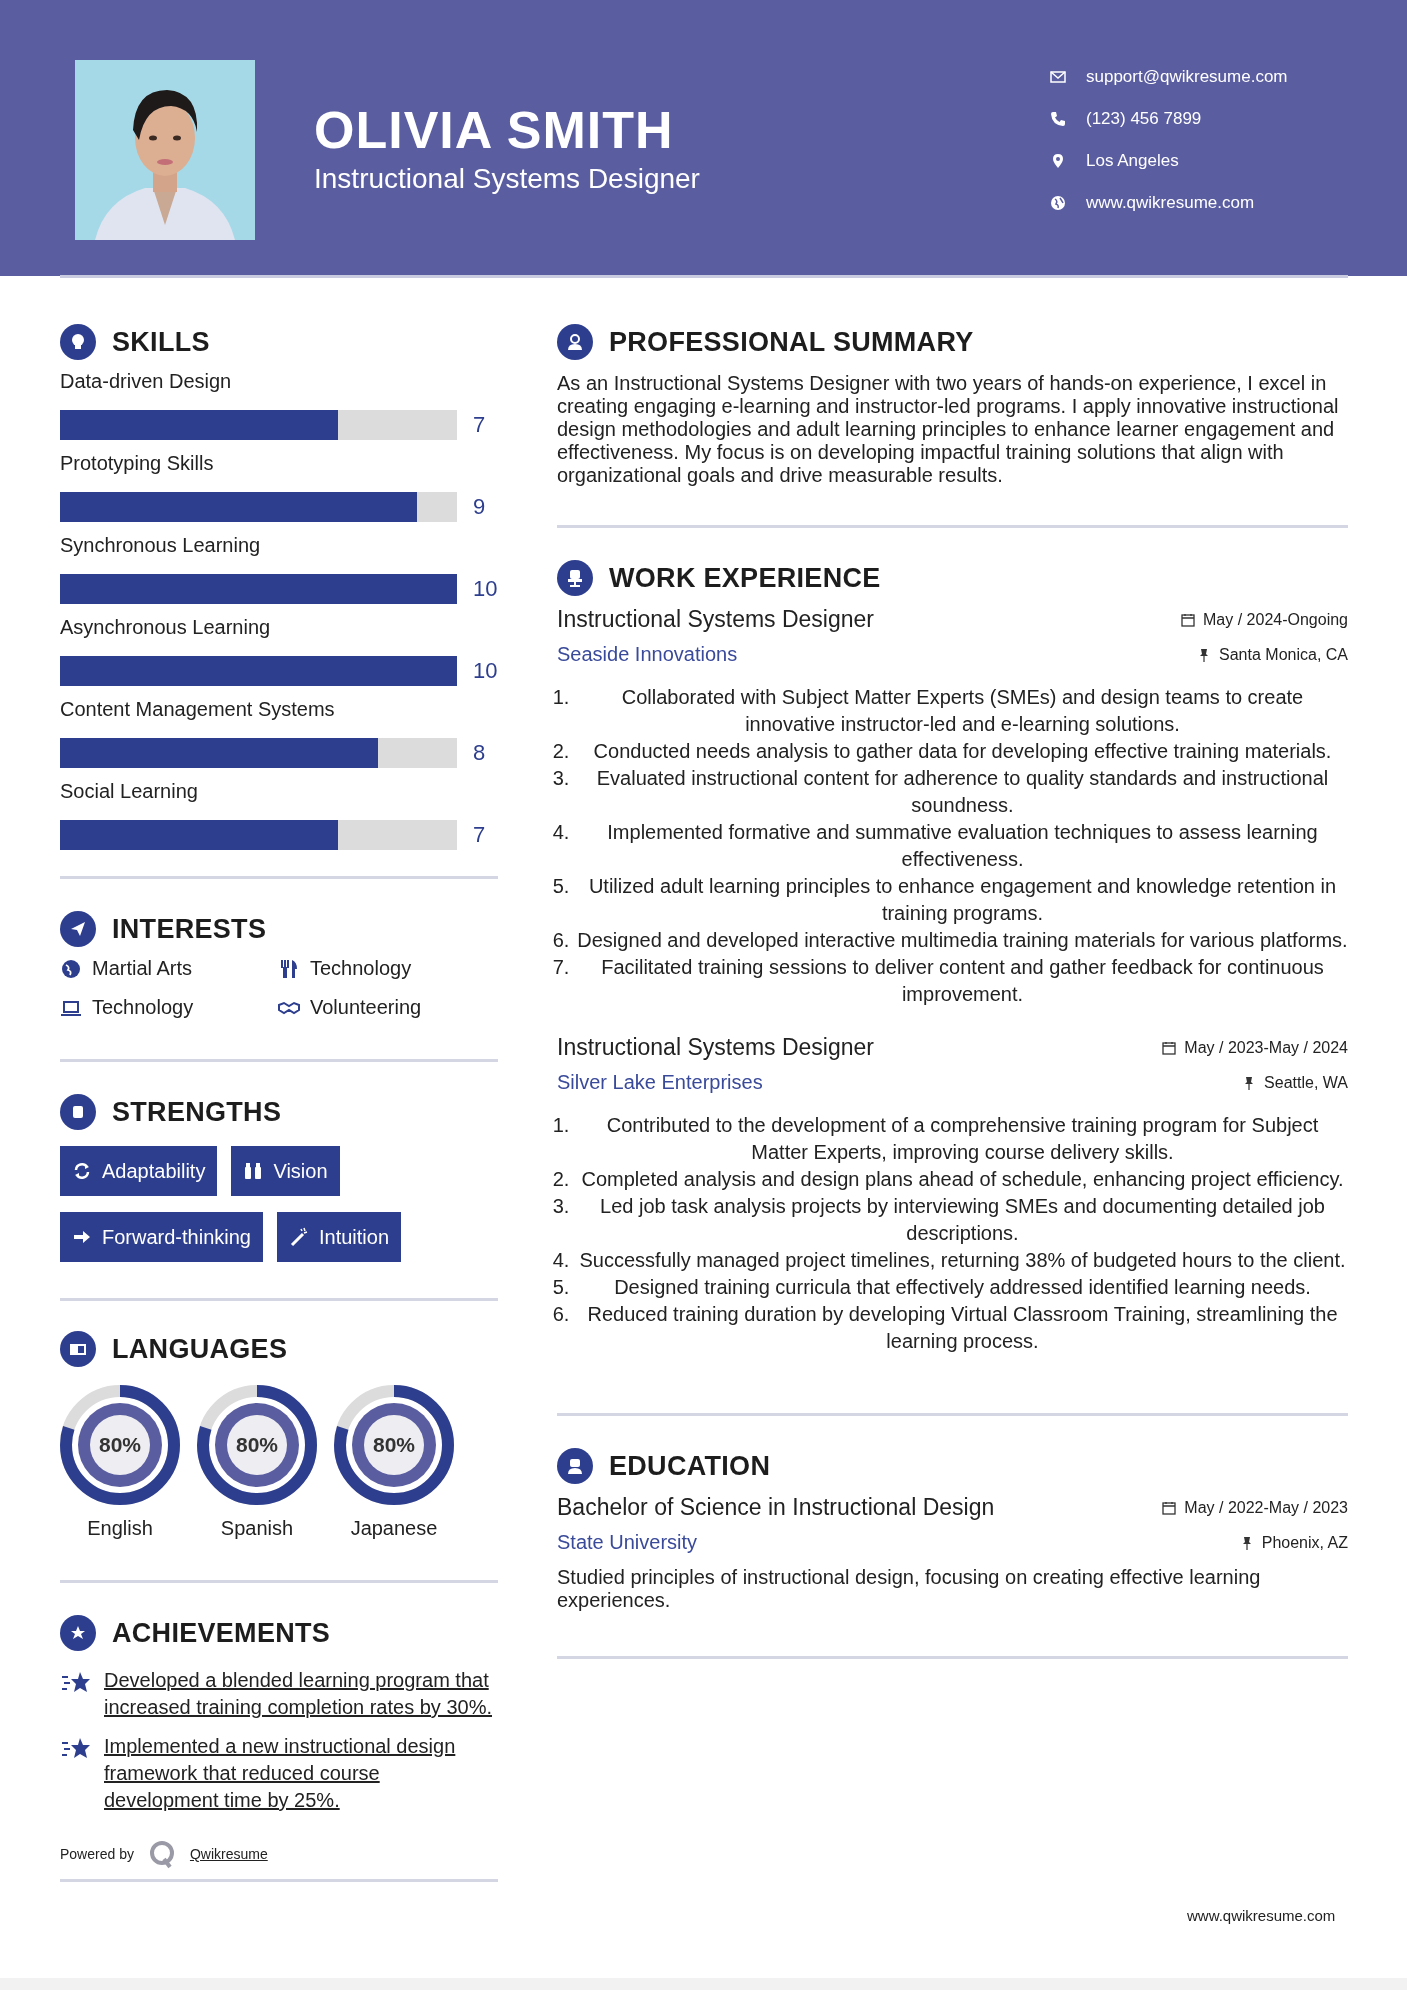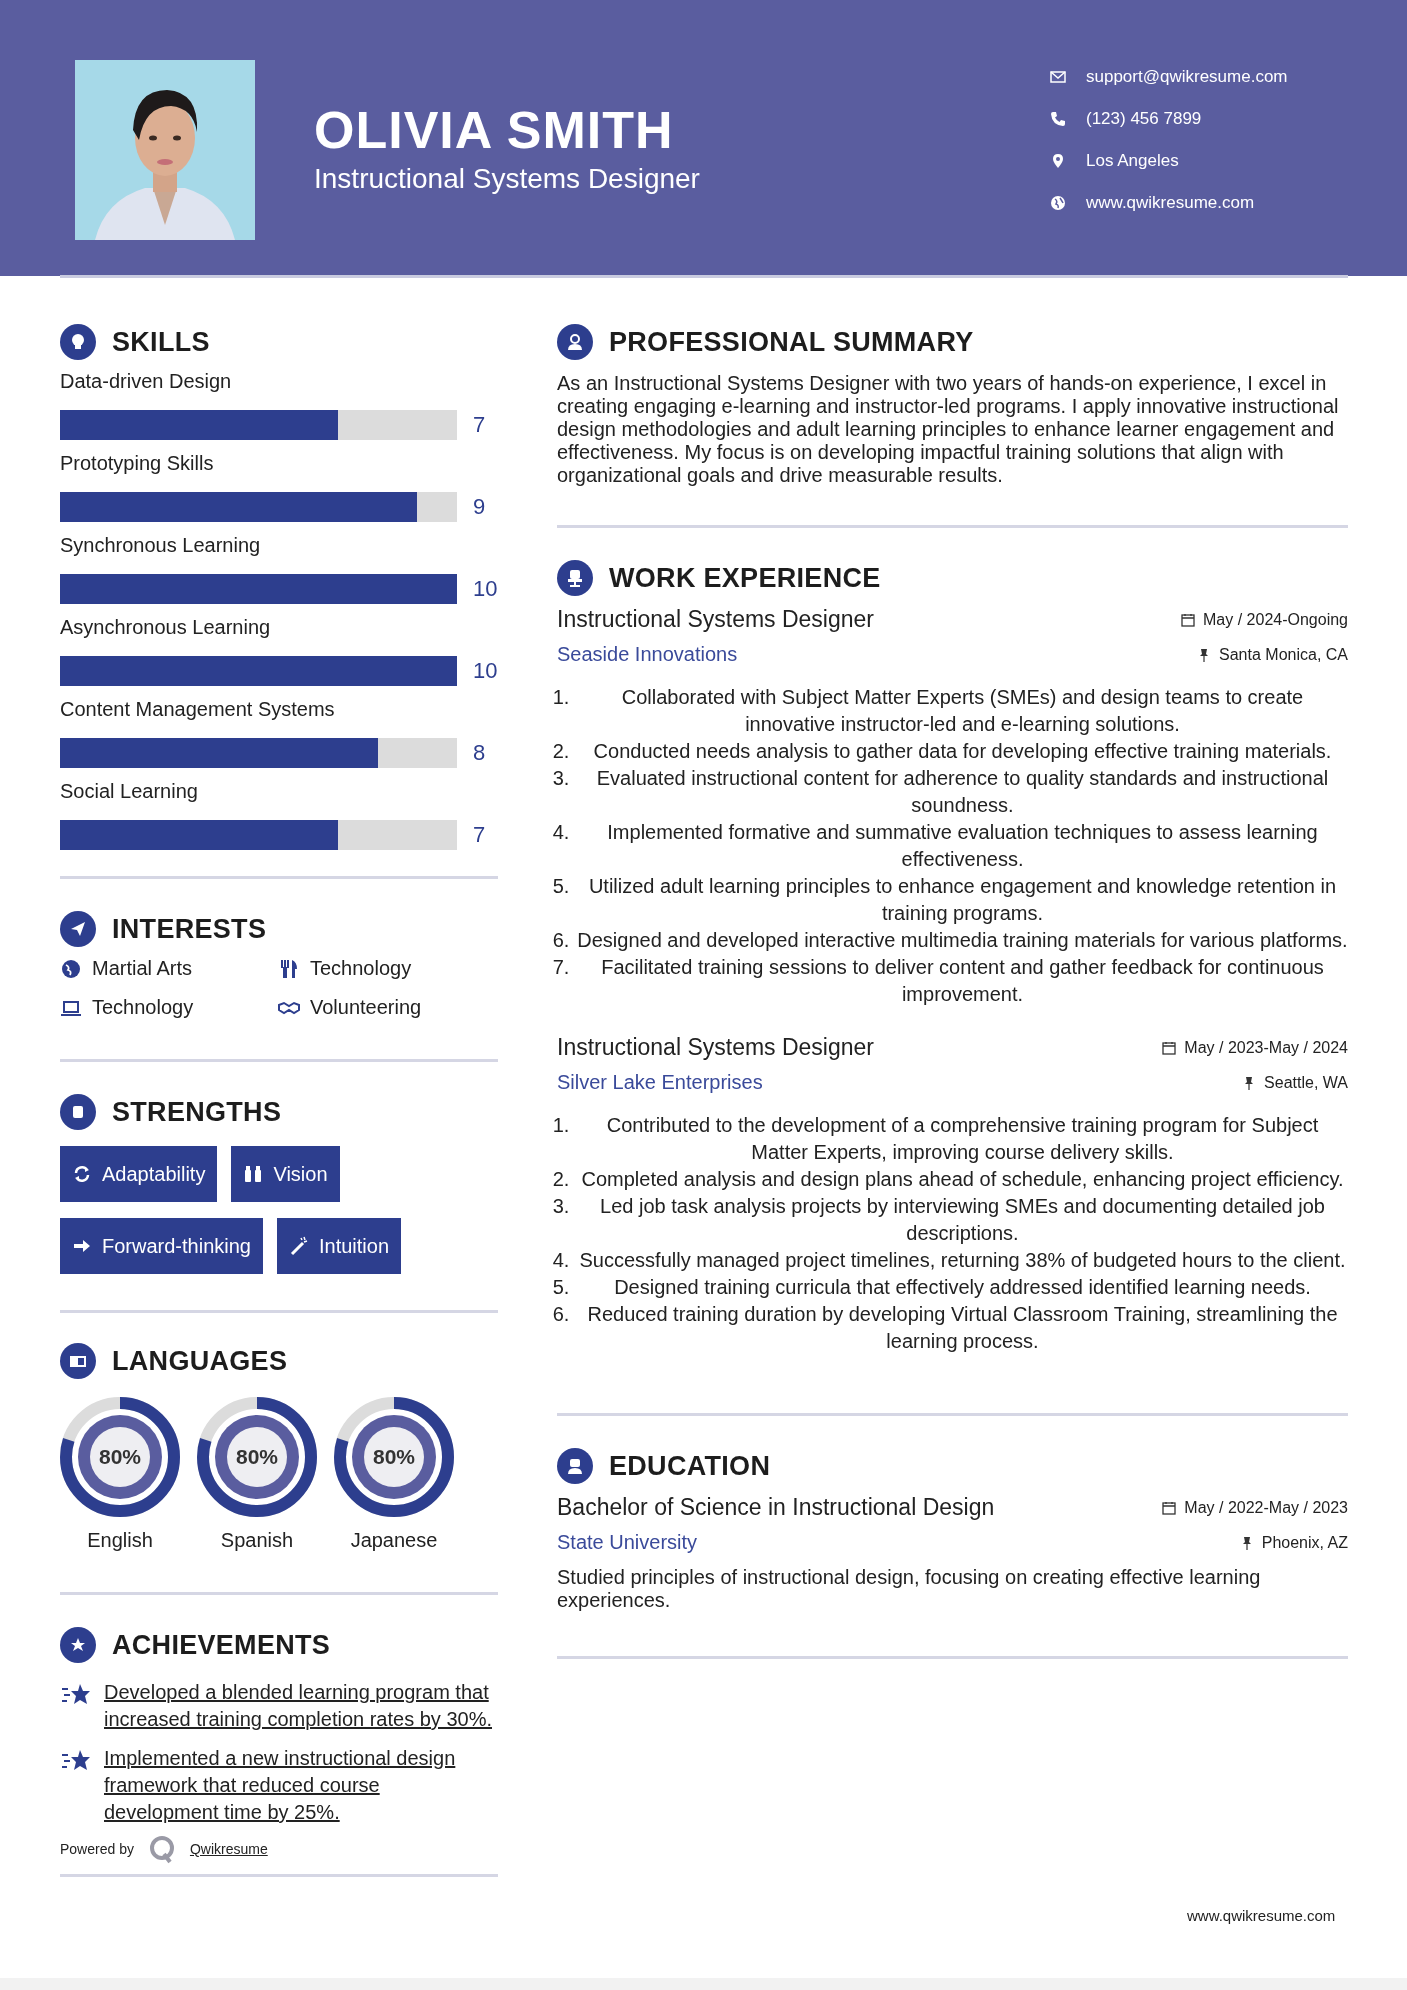--- a/index.html
+++ b/index.html
@@ -28,33 +28,33 @@
   .bar-fill { position:absolute; left:0; top:0; height:30px; background:#2d3e8e; }
   .bar-val { margin-left:16px; font-size:22px; color:#2d3e8e; }
 
   .divider { height:3px; background:#d5d6e4; margin:26px 0 28px 0; }
 
   .interests { display:grid; grid-template-columns:218px 218px; row-gap:16px; margin-top:6px; }
   .interest { display:flex; align-items:center; font-size:20px; color:#222; }
   .interest svg { width:22px; height:22px; margin-right:10px; }
 
   .tags { display:flex; flex-wrap:wrap; gap:16px 14px; margin-top:12px; }
-  .tag { background:#2d3e8e; color:#fff; font-size:20px; padding:0 12px; height:56px; display:flex; align-items:center; }
+  .tag { background:#2d3e8e; color:#fff; font-size:20px; padding:0 12px; height:50px; display:flex; align-items:center; }
   .tag svg { width:20px; height:20px; margin-right:10px; }
 
   .langs { display:flex; gap:17px; margin-top:14px; }
   .lang { width:120px; text-align:center; }
   .donut { width:120px; height:120px; position:relative; }
   .lang-name { font-size:20px; color:#222; margin-top:12px; }
 
   .ach { display:flex; margin-top:12px; }
   .ach svg { width:34px; height:28px; flex:none; margin-right:10px; margin-top:2px; }
   .ach-text { font-size:20px; line-height:27px; color:#222;text-decoration:underline; }
 
-  .powered { display:flex; align-items:center; font-size:14px; color:#222; margin-top:8px; }
+  .powered { display:flex; align-items:center; font-size:14px; color:#222; margin-top:25px; }
   .powered .q { margin:0 14px 0 14px; width:28px; height:30px; }
   .powered a { color:#222; text-decoration:underline; }
 
   .para { font-size:20px; line-height:23px; color:#222; margin-top:8px; }
   .job-head { display:flex; justify-content:space-between; align-items:baseline; margin-top:6px; }
   .job-title { font-size:23px; color:#222; }
   .job-meta { font-size:16px; color:#222; display:flex; align-items:center; }
   .job-meta svg { width:14px; height:14px; margin-right:8px; }
   .job-sub { display:flex; justify-content:space-between; align-items:center; margin-top:10px; }
   .company { font-size:20px; color:#3a4a9a; }

